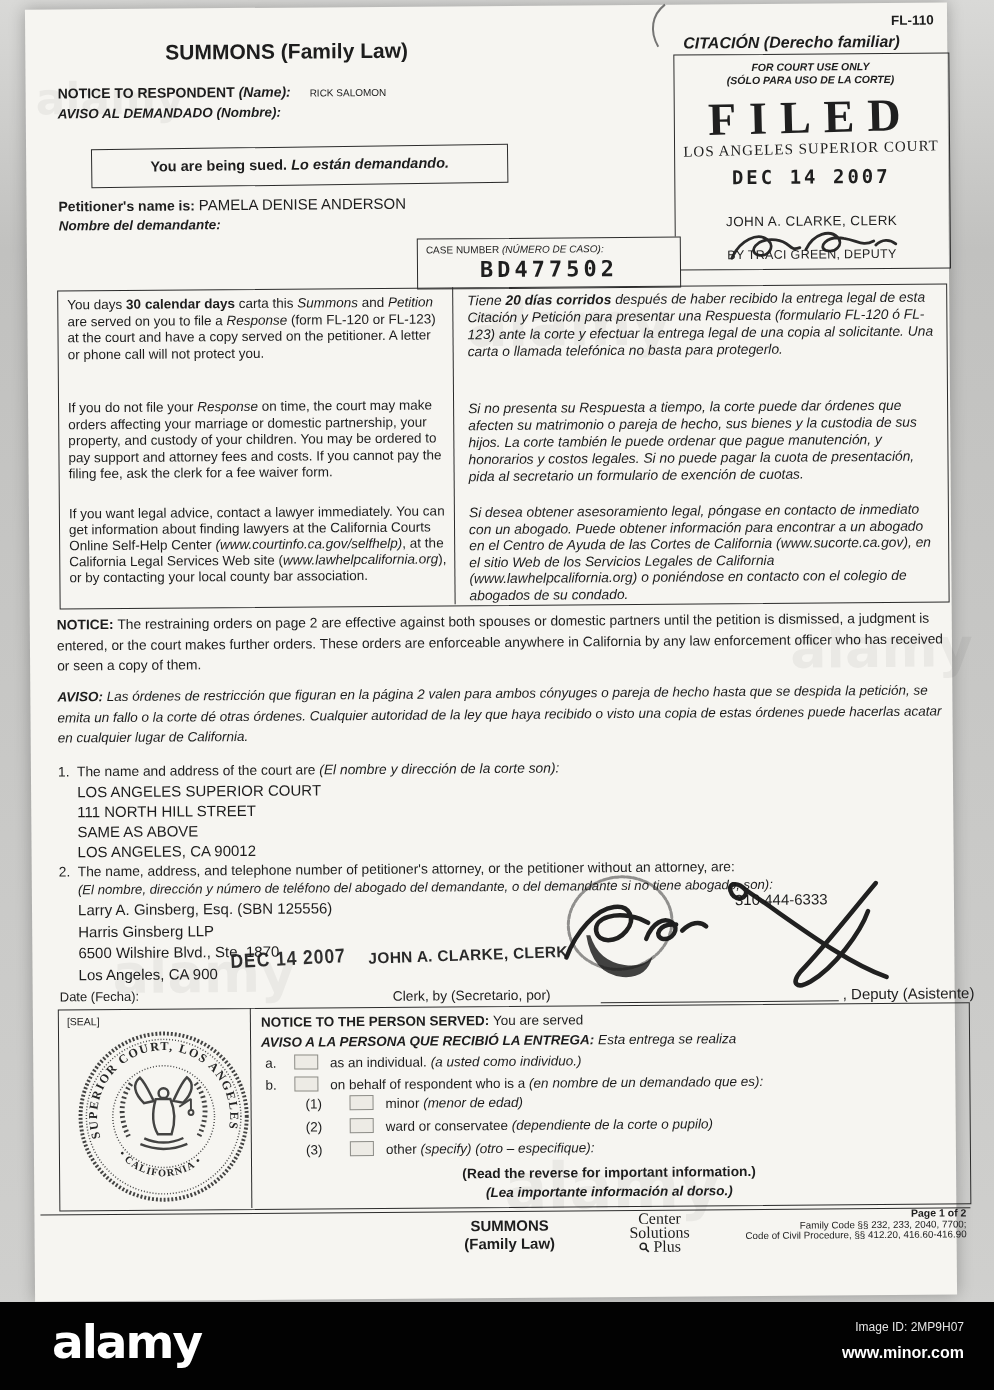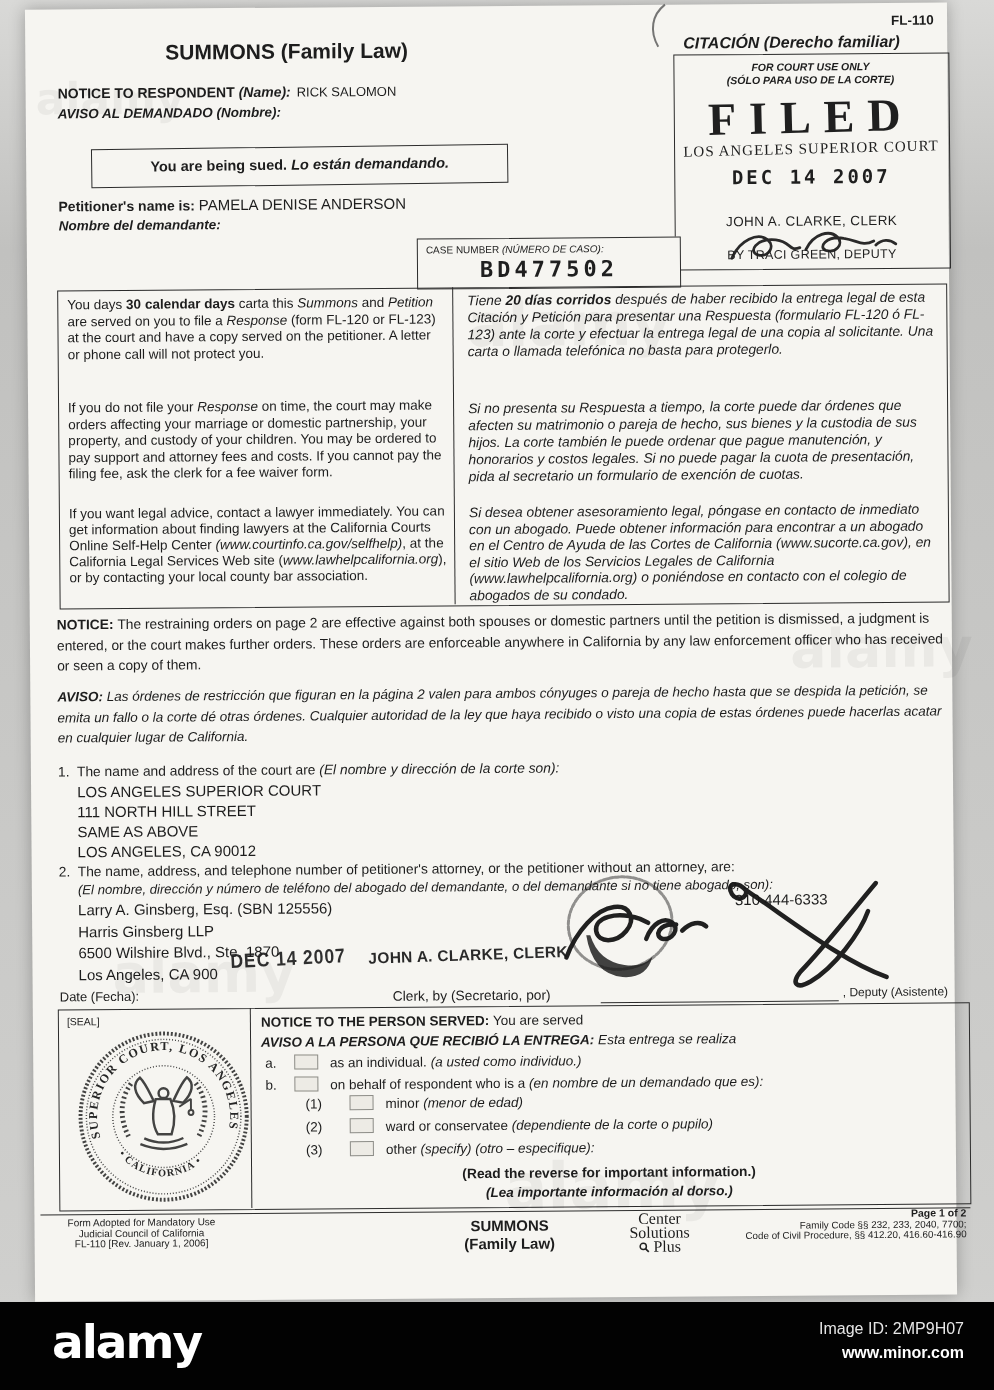--- a/index.html
+++ b/index.html
@@ -36,21 +36,21 @@
     <svg class="t" style="left:648px;top:2px" width="30" height="50">
       <path d="M 22,4 C 9,14 6,30 15,46" stroke="#4a4a4a" stroke-width="2" fill="none" opacity="0.75"></path>
     </svg>
 
     <div class="t b" style="left:896px;top:16px;font-size:13.5px">FL-110</div>
     <div class="t b" style="left:170px;top:38px;width:330px;font-size:21px">SUMMONS (Family Law)</div>
     <div class="t b i" style="left:688px;top:36px;font-size:16px">CITACIÓN (Derecho familiar)</div>
 
     <div class="t" style="left:62px;top:82px;font-size:14px">
       <span class="b">NOTICE TO RESPONDENT </span><span class="b i">(Name):</span>
-      <span style="font-size:13px;margin-left:2px">RICK SALOMON</span>
+      <span style="font-size:10px;margin-left:15px">RICK SALOMON</span>
     </div>
     <div class="t b i" style="left:62px;top:103px;font-size:13.5px">AVISO AL DEMANDADO (Nombre):</div>
 
     <div class="box" style="left:95px;top:145px;width:415px;height:37px;transform:rotate(-0.3deg)">
       <div class="t" style="left:0;top:9px;width:100%;text-align:center;font-size:14.5px">
         <span class="b">You are being sued. </span><span class="b i">Lo están demandando.</span>
       </div>
     </div>
 
     <div class="t" style="left:62px;top:194px;font-size:14px">
@@ -146,21 +146,21 @@
           <path d="M 326,14 C 302,42 272,80 250,102 C 240,114 246,120 260,112 C 284,98 310,64 318,42"></path>
         </g>
       </g>
     </svg>
 
     <div class="t" style="left:57px;top:986px;font-size:13px">
       <span>Date (Fecha):</span>
     </div>
     <div class="t" style="left:390px;top:988px;font-size:13.8px">Clerk, by (Secretario, por)</div>
     <div class="hline" style="left:598px;top:1003px;width:238px;border-top-width:1.4px"></div>
-    <div class="t" style="left:840px;top:988px;font-size:12px">, Deputy (Asistente)</div>
+    <div class="t" style="left:840px;top:988px;font-size:15px">, Deputy (Asistente)</div>
 
     <div class="box" style="left:55px;top:1006px;width:910px;height:200px"></div>
     <div class="vline" style="left:247px;top:1006px;height:200px"></div>
     <div class="t" style="left:64px;top:1012px;font-size:10.5px">[SEAL]</div>
 
     <svg class="t" style="left:72px;top:1026px" width="176" height="176" viewBox="0 0 180 180">
       <g stroke="#2b2b2b" fill="none" opacity=".88">
         <circle cx="90" cy="90" r="85" stroke-width="4" stroke-dasharray="2 2"></circle>
         <circle cx="90" cy="90" r="79" stroke-width="1.5" stroke-dasharray="1 2"></circle>
         <circle cx="90" cy="90" r="52" stroke-width="1.5" stroke-dasharray="1 2"></circle>
@@ -216,25 +216,20 @@
     <div class="t" style="left:302px;top:1140px;font-size:13.5px">
       <span>(3)</span>
       <span class="cb" style="margin-left:24px"></span>
       <span>other </span><span class="i">(specify) (otro – especifique):</span>
     </div>
 
     <div class="t b ctr" style="left:250px;top:1166px;width:710px;font-size:13.8px">(Read the reverse for important information.)</div>
     <div class="t b i ctr" style="left:250px;top:1185px;width:710px;font-size:13.5px">(Lea importante información al dorso.)</div>
 
     <div class="hline" style="left:36px;top:1211px;width:930px"></div>
-    <div class="p ctr" style="left:42px;top:1215px;width:190px;font-size:10px;line-height:10.5px">
-      <div>Form Adopted for Mandatory Use</div>
-      <div>Judicial Council of California</div>
-      <div>FL-110 [Rev. January 1, 2006]</div>
-    </div>
     <div class="t b ctr" style="left:415px;top:1217px;width:180px;font-size:15px">SUMMONS</div>
     <div class="t b ctr" style="left:415px;top:1235px;width:180px;font-size:15px">(Family Law)</div>
 
     <div class="p serif ctr" style="left:605px;top:1213px;width:100px;font-size:16px;line-height:14px">
       <div>Center</div>
       <div>Solutions</div>
       <div>
         <svg width="11" height="11" viewBox="0 0 12 12" style="vertical-align:-1px">
           <circle cx="5" cy="5" r="3.4" fill="none" stroke="#222" stroke-width="1.6"></circle>
           <line x1="7.6" y1="7.6" x2="11" y2="11" stroke="#222" stroke-width="1.8"></line>
@@ -249,16 +244,16 @@
 
     <span class="wm" style="left:40px;top:70px;font-size:44px">alamy</span>
     <span class="wm" style="left:470px;top:290px;font-size:60px">alamy</span>
     <span class="wm" style="left:790px;top:620px;font-size:54px">alamy</span>
     <span class="wm" style="left:110px;top:940px;font-size:54px">alamy</span>
     <span class="wm" style="left:500px;top:1150px;font-size:64px">alamy</span>
   </div>
 
   <div class="bar">
     <div class="t" style="left:52px;top:12px;font-family:'DejaVu Sans',sans-serif;font-weight:700;font-size:47px;letter-spacing:-2px;color:#ffffff">alamy</div>
-    <div class="t rt" style="right:30px;top:18px;width:300px;font-size:16px;color:#e6e6e6">Image ID: 2MP9H07</div>
+    <div class="t rt" style="right:30px;top:18px;width:300px;font-size:12px;color:#e6e6e6">Image ID: 2MP9H07</div>
     <div class="t b rt" style="right:30px;top:42px;width:300px;font-size:16px;color:#ffffff">www.minor.com</div>
   </div>
 </div>
 
 </body></html>

